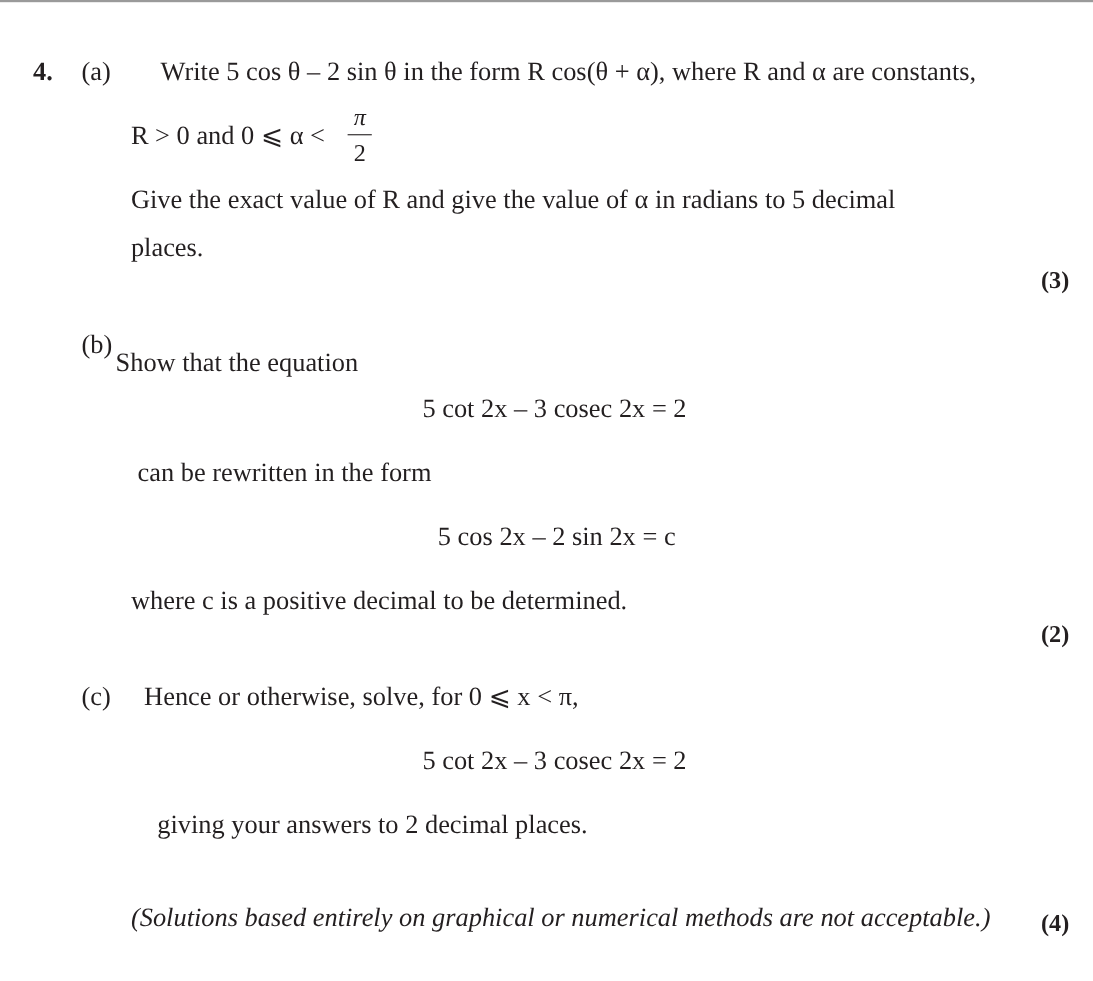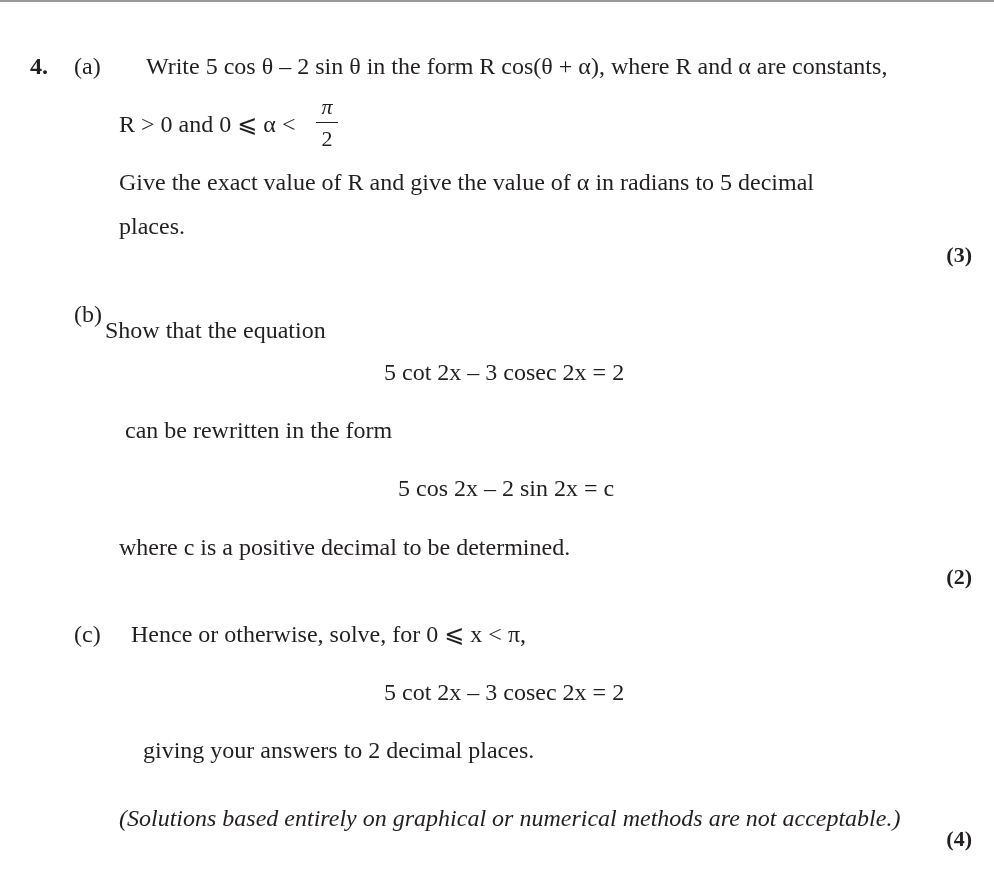--- a/index.html
+++ b/index.html
@@ -40,15 +40,15 @@
   <span class="t" style="left:384px; top:358px;">5 cot 2x – 3 cosec 2x = 2</span>
   <span class="t" style="left:125px; top:416px;text-align:center;">can be rewritten in the form</span>
   <span class="t" style="left:398px; top:474px;text-align:right;">5 cos 2x – 2 sin 2x = c</span>
   <span class="t" style="left:119px; top:533px;">where c is a positive decimal to be determined.</span>
   <span class="marks" style="top:564px;">(2)</span>
 
   <span class="t" style="left:74px; top:620px;">(c)</span>
   <span class="t" style="left:131px; top:620px;">Hence or otherwise, solve, for 0 ⩽ x &lt; π,</span>
   <span class="t" style="left:384px; top:678px;">5 cot 2x – 3 cosec 2x = 2</span>
   <span class="t" style="left:119px; top:736px;margin-left:24px;">giving your answers to 2 decimal places.</span>
-  <span class="t i" style="left:119px; top:804px;">(Solutions based entirely on graphical or numerical methods are not acceptable.)</span>
+  <span class="t i" style="left:119px; top:821px;">(Solutions based entirely on graphical or numerical methods are not acceptable.)</span>
   <span class="marks" style="top:826px;">(4)</span>
 </div>
 
 </body></html>

